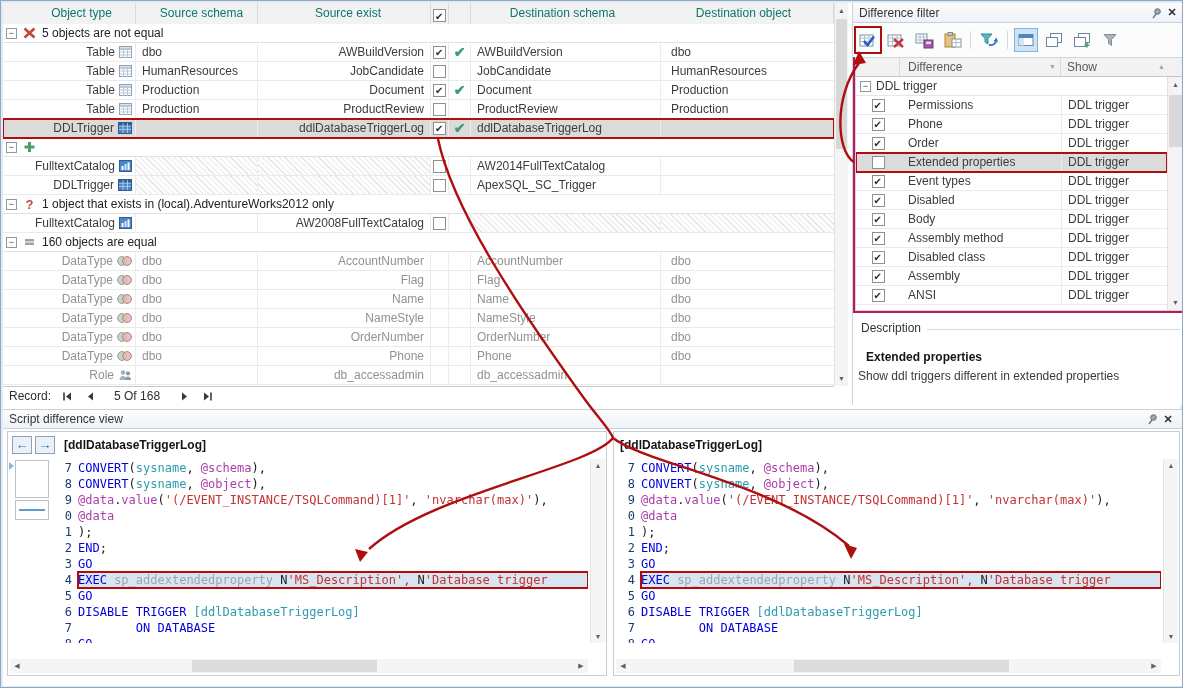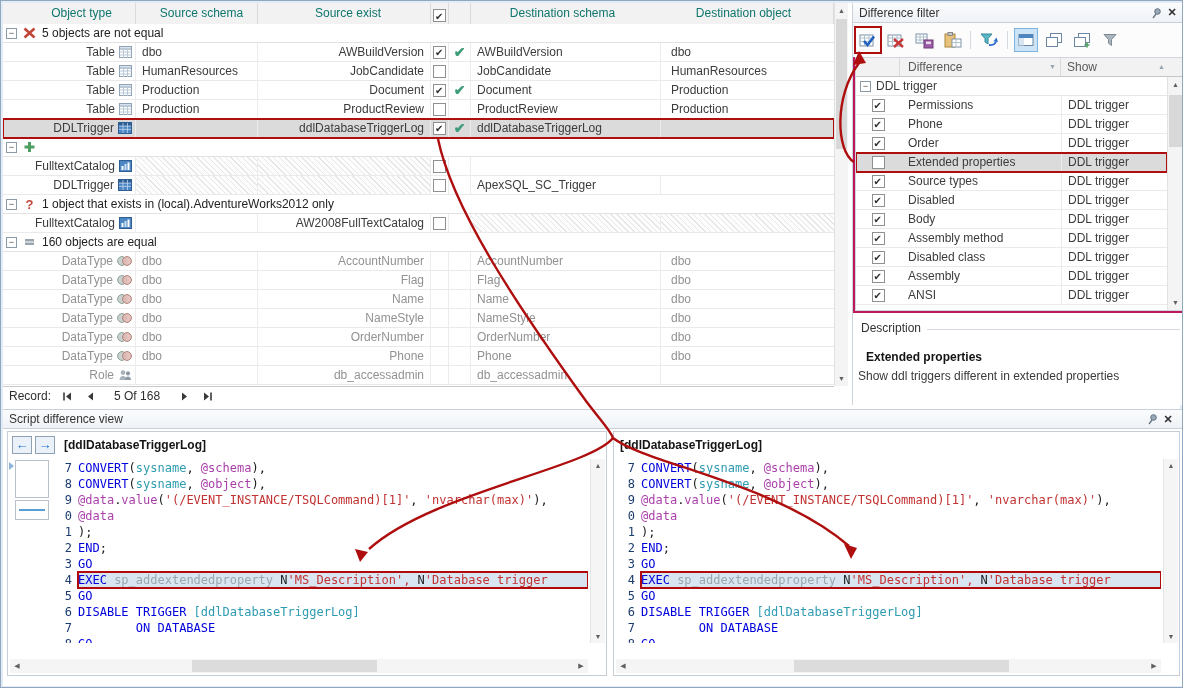--- a/index.html
+++ b/index.html
@@ -286,20 +286,21 @@
                 <rect x="8.5" y="2.5" width="2" height="7.5" fill="#fff"></rect>
               </svg>
             </span>
           </span>
           <span class="c c-sschema hatch"></span>
           <span class="c c-sobj hatch"></span>
           <span class="c c-chk">
             <span class="cb"></span>
           </span>
           <span class="c c-sync"></span>
+          <span class="c c-dobj">AW2014FullTextCatalog</span>
           <span class="c c-dschema"></span>
         </div>
         <div class="row">
           <span class="c c-type">
             <span class="tlabel">DDLTrigger</span>
             <span class="ticon">
               <svg width="14" height="12" viewBox="0 0 14 12">
                 <rect x="0.5" y="0.5" width="13" height="11" fill="#4D86C4" stroke="#2F5E93"></rect>
                 <rect x="0.5" y="0.5" width="13" height="3" fill="#2F5E93"></rect>
                 <path d="M1 4.2h12M1 7.4h12M5 1v10M9.5 1v10" stroke="#BFD6EC" stroke-width="0.8"></path>
@@ -626,21 +627,21 @@
             <span class="fc fc-chk">
               <span class="cb"></span>
             </span>
             <span class="fc fc-diff">Extended properties</span>
             <span class="fc fc-type">DDL trigger</span>
           </div>
           <div class="frow">
             <span class="fc fc-chk">
               <span class="cb checked"></span>
             </span>
-            <span class="fc fc-diff">Source types</span>
+            <span class="fc fc-diff">Event types</span>
             <span class="fc fc-type">DDL trigger</span>
           </div>
           <div class="frow">
             <span class="fc fc-chk">
               <span class="cb checked"></span>
             </span>
             <span class="fc fc-diff">Disabled</span>
             <span class="fc fc-type">DDL trigger</span>
           </div>
           <div class="frow">

